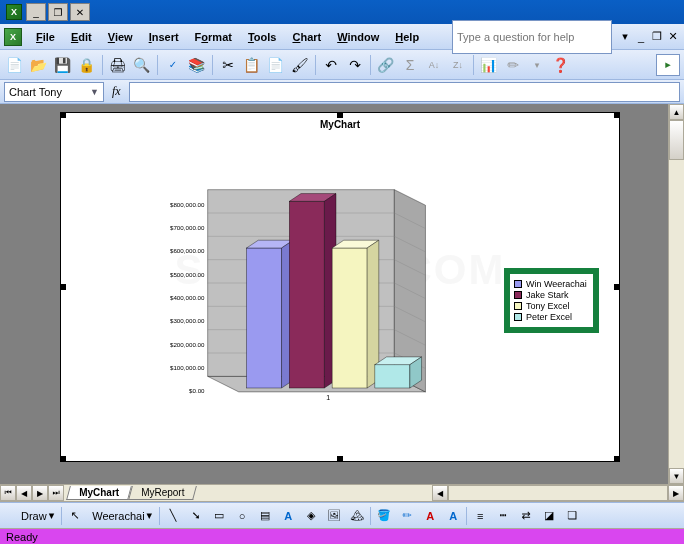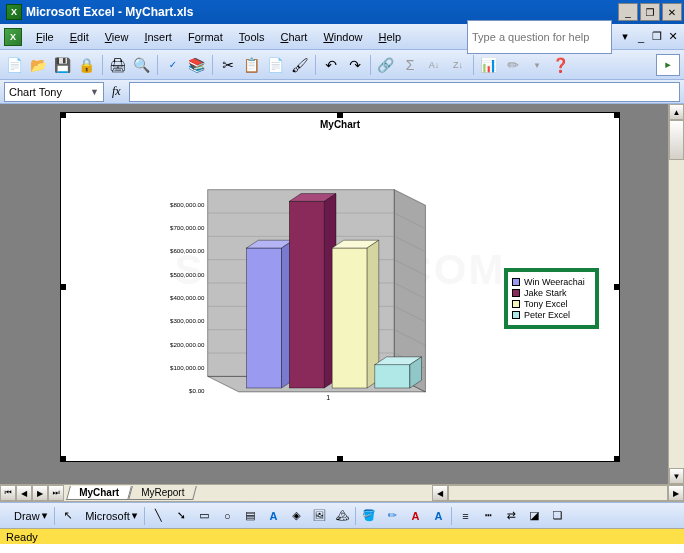--- a/index.html
+++ b/index.html
@@ -6,24 +6,24 @@
 body { font-family: Tahoma, Arial, sans-serif; font-size: 11px; background: #fff; width: 684px; height: 553px; overflow: hidden; }
 
 .titlebar { background: linear-gradient(#0a5fc5,#0856b7); height: 24px; display: flex; align-items: center; padding: 0 2px; color: #fff; }
 .titlebar .icon { width: 16px; height: 16px; margin: 0 4px; background: linear-gradient(135deg,#2a8a2a,#1a6a1a); display: inline-flex; align-items: center; justify-content: center; font-size: 9px; font-weight: bold; color:#fff; border:1px solid #0a4a0a;}
 .titlebar .title { font-weight: bold; font-size: 12px; flex: 1; }
 .titlebar .winbtns { display: flex; gap: 2px; }
 .titlebar .winbtn { width: 20px; height: 18px; background: #d4d0c8; border: 1px solid #808080; display: flex; align-items: center; justify-content: center; font-size: 10px; color:#000; cursor:pointer;}
 
 .menubar { background: linear-gradient(#e6eefb,#c5d8f5); height: 26px; display: flex; align-items: center; padding: 0 4px; border-bottom: 1px solid #9db7e0; }
 .menubar .excelicon { width: 18px; height: 18px; margin-right: 6px; background: linear-gradient(135deg,#4aa84a,#2a7a2a); display:flex;align-items:center;justify-content:center;color:#fff;font-size:9px;font-weight:bold;border:1px solid #1a5a1a;}
-.menubar .mitem { padding: 3px 8px; cursor: pointer; }
+.menubar .mitem { padding: 3px 8px; cursor: pointer; font-weight: bold; }
 .menubar .mitem u { text-decoration: underline; }
 .menubar .helpbox { margin-left: auto; }
-.menubar .helpbox input { width: 145px; height: 18px; font-size: 11px; border: 1px solid #7a96c5; padding: 16px 4px; color:#888; }
+.menubar .helpbox input { width: 160px; height: 18px; font-size: 11px; border: 1px solid #7a96c5; padding: 16px 4px; color:#888; }
 .menubar .mdiclose { margin-left: 6px; display:flex; gap:2px;}
 .menubar .mdiclose span { width:14px; height:14px; display:flex;align-items:center;justify-content:center;cursor:pointer;}
 
 .toolbar { background: linear-gradient(#e6eefb,#c5d8f5); height: 30px; display: flex; align-items: center; padding: 0 4px; border-bottom: 1px solid #9db7e0; gap: 2px;}
 .toolbar .tbtn { width: 22px; height: 22px; display: flex; align-items: center; justify-content: center; cursor: pointer; border-radius: 2px; font-size: 14px;}
 .toolbar .sep { width: 1px; height: 20px; background: #9db7e0; margin: 0 2px;}
 .toolbar .spacer { flex: 1; }
 .toolbar .endbox { width: 24px; height: 22px; border: 1px solid #7a96c5; background: #fff; display:flex;align-items:center;justify-content:center;}
 
 .namebox-row { background: linear-gradient(#e6eefb,#c5d8f5); height: 24px; display: flex; align-items: center; padding: 2px 4px; border-bottom: 1px solid #9db7e0; gap: 8px;}
@@ -39,51 +39,50 @@
 .vscroll .arr.bot { position:absolute; bottom:0;left:0;right:0;}
 
 .chartarea { position: absolute; left: 60px; top: 8px; width: 560px; height: 350px; background: #fff; border: 1px solid #000;}
 .chartarea .handle { position: absolute; width: 6px; height: 6px; background: #000;}
 .chartarea .h-tl{top:-1px;left:-1px;} .chartarea .h-tm{top:-1px;left:50%;margin-left:-3px;} .chartarea .h-tr{top:-1px;right:-1px;}
 .chartarea .h-ml{top:50%;left:-1px;margin-top:-3px;} .chartarea .h-mr{top:50%;right:-1px;margin-top:-3px;}
 .chartarea .h-bl{bottom:-1px;left:-1px;} .chartarea .h-bm{bottom:-1px;left:50%;margin-left:-3px;} .chartarea .h-br{bottom:-1px;right:-1px;}
 
 .chart-title { text-align: center; font-size: 10px; font-weight: bold; margin-top: 6px;}
 .plot { position: absolute; left: 100px; top: 30px; width: 280px; height: 280px; }
-.legend { position: absolute; right: 20px; top: 155px; width: 95px; background: #fff; border: 4px solid #15803d; padding: 4px; font-size: 9px;}
+.legend { position: absolute; right: 20px; top: 155px; width: 95px; background: #fff; border: 6px solid #15803d; padding: 4px; font-size: 9px;}
 .legend .lrow { display: flex; align-items: center; margin: 1px 0;}
 .legend .swatch { width: 8px; height: 8px; border: 1px solid #000; margin-right: 4px;}
 
 .watermark { position:absolute; left:50%; top:45%; transform:translate(-50%,-50%); font-size:42px; font-weight:bold; color:rgba(200,200,200,0.15); letter-spacing:2px; pointer-events:none;}
 
 .tabrow { height: 18px; background: #ece9d8; display: flex; align-items: center; border-top: 1px solid #aca899; border-bottom:1px solid #aca899;}
 .tabrow .navbtn { width: 16px; height: 16px; background: linear-gradient(#fff,#d4d0c8); border: 1px solid #aca899; display:flex;align-items:center;justify-content:center;font-size:8px;cursor:pointer;}
 .tabrow .tabs { display: flex; margin-left: 4px;}
 .tabrow .tab { padding: 1px 10px; background: #fff; border: 1px solid #808080; border-top: none; font-size: 10px; cursor:pointer; transform: skewX(-15deg);}
 .tabrow .tab span { display:inline-block; transform: skewX(15deg);}
 .tabrow .tab.active { font-weight: bold; background: #fff;}
 .tabrow .tab.inactive { background: #ece9d8;}
 .tabrow .hscroll { margin-left: auto; display:flex;}
 .tabrow .hscroll .sbtn { width:16px;height:16px;background:linear-gradient(#fff,#d4d0c8);border:1px solid #aca899;display:flex;align-items:center;justify-content:center;font-size:8px;}
 .tabrow .hscroll .track { width: 220px; height:16px; background:#ece9d8; border:1px solid #aca899;}
 
-.drawbar { background: linear-gradient(#e6eefb,#c5d8f5); height: 26px; display: flex; align-items: center; padding: 0 10px; gap: 3px; border-top:1px solid #9db7e0;}
+.drawbar { background: linear-gradient(#e6eefb,#c5d8f5); height: 26px; display: flex; align-items: center; padding: 0 17px; gap: 3px; border-top:1px solid #9db7e0;}
 .drawbar .lbl { padding: 2px 4px; cursor: pointer; display:flex; align-items:center; gap:2px;}
 .drawbar .dbtn { width: 20px; height: 20px; display: flex; align-items: center; justify-content: center; cursor: pointer;}
 
-.statusbar { background: #fde047; height: 16px; display: flex; align-items: center; padding: 0 6px; font-size: 11px; border-top: 1px solid #aca899; text-align: right;}
+.statusbar { background: #d946ef; height: 16px; display: flex; align-items: center; padding: 0 6px; font-size: 11px; border-top: 1px solid #aca899; text-align: right;}
 
 svg { display: block; }
 </style>
 </head>
 <body>
 
 <div class="titlebar">
   <span class="icon">X</span>
-  <span class="title">Microsoft Excel - MyChart.xls</span>
   <div class="winbtns">
     <div class="winbtn">_</div>
     <div class="winbtn">❐</div>
     <div class="winbtn">✕</div>
   </div>
 </div>
 
 <div class="menubar">
   <span class="excelicon">X</span>
   <span class="mitem"><u>F</u>ile</span>
@@ -271,21 +270,21 @@
     <div class="sbtn">◀</div>
     <div class="track"></div>
     <div class="sbtn">▶</div>
   </div>
 </div>
 
 <div class="drawbar">
   <span class="lbl"><span>Draw</span> ▾</span>
   <div class="sep" style="width:1px;height:18px;background:#9db7e0;"></div>
   <div class="dbtn">↖</div>
-  <span class="lbl"><span>Microsoft</span> ▾</span>
+  <span class="lbl"><span>Weerachai</span> ▾</span>
   <div class="sep" style="width:1px;height:18px;background:#9db7e0;"></div>
   <div class="dbtn">╲</div>
   <div class="dbtn">➘</div>
   <div class="dbtn">▭</div>
   <div class="dbtn">○</div>
   <div class="dbtn">▤</div>
   <div class="dbtn" style="color:#06c;font-weight:bold;font-size:11px;">A</div>
   <div class="dbtn">◈</div>
   <div class="dbtn">🖼</div>
   <div class="dbtn">🏔</div>

